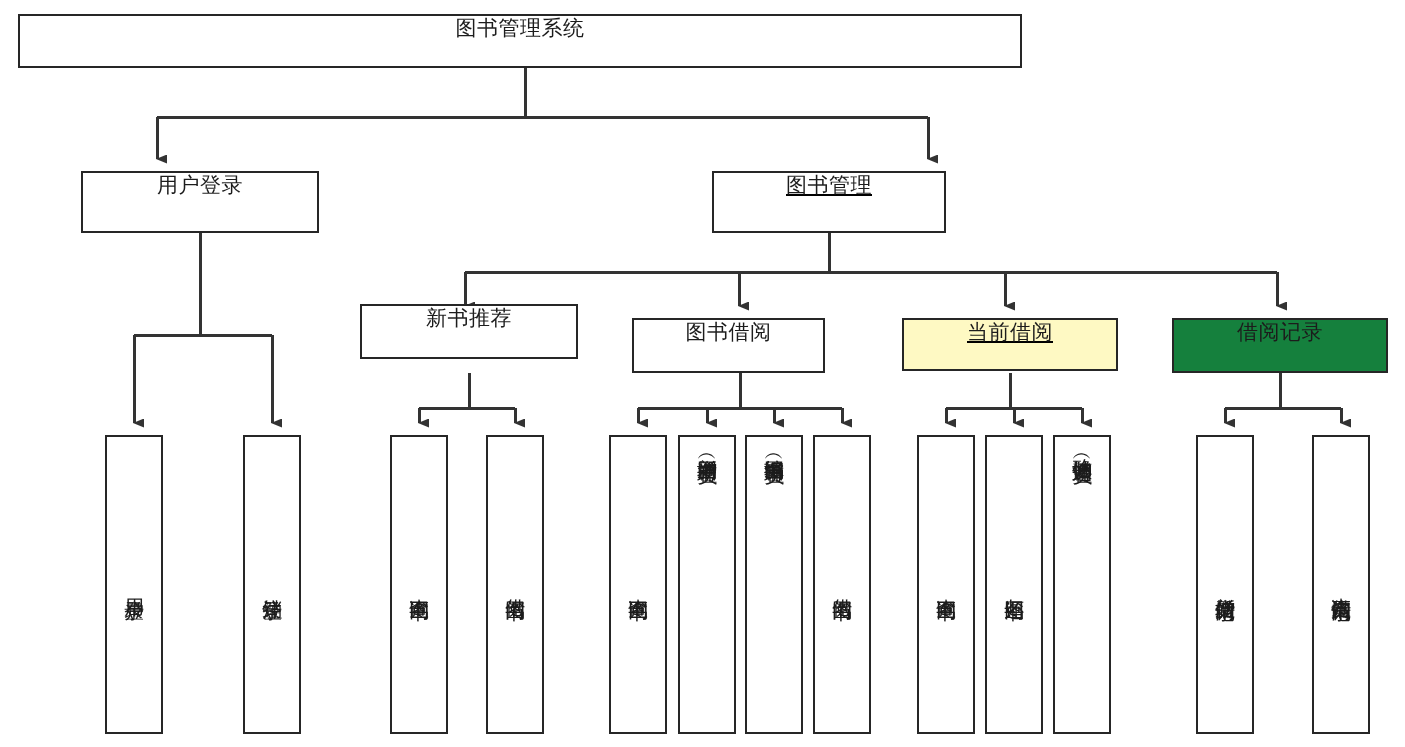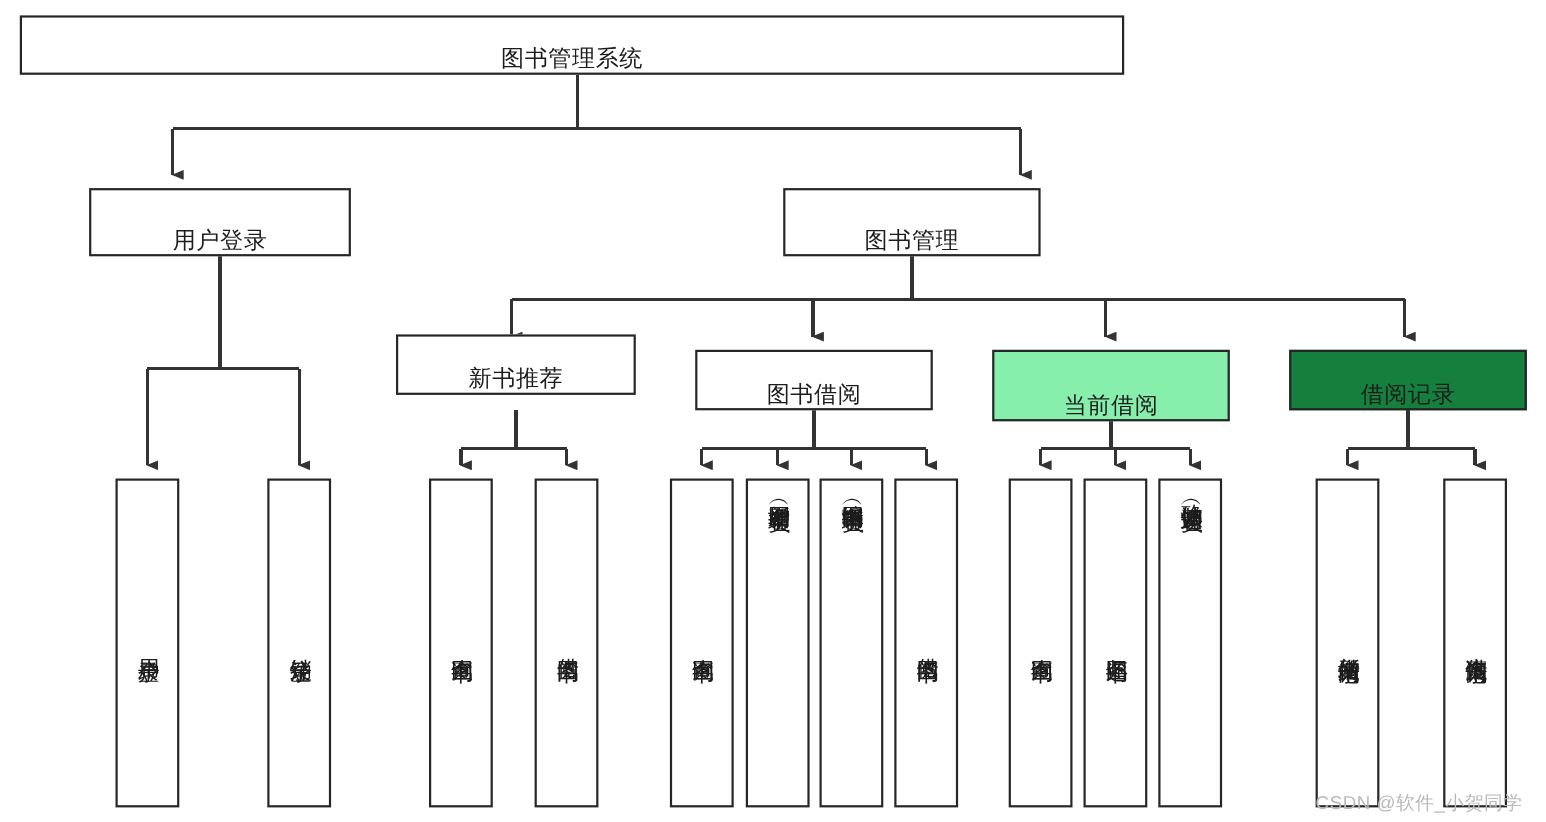--- a/index.html
+++ b/index.html
@@ -25,21 +25,21 @@
     width: 1405px;
     height: 747px;
     display: block;
   }
   .node-box {
     position: absolute;
     box-sizing: border-box;
     background: #ffffff;
     border: 2px solid #262626;
     display: flex;
-    align-items: flex-end;
+    align-items: flex-start;
     justify-content: center;
     overflow: hidden;
   }
   .node-label-h {
     font-size: 21px;
     line-height: 1.15;
     color: #1c1c1c;
     text-align: center;
     white-space: nowrap;
     letter-spacing: 0.5px;
@@ -118,30 +118,30 @@
       </g>
   </svg>
 
   <div id="node-layer">
       <div class="node-box" style="left: 18px; top: 14px; width: 1004px; height: 54px; border-color: rgb(38, 38, 38); background: rgb(255, 255, 255);">
         <span class="node-label-h" style="color: rgb(28, 28, 28);">图书管理系统</span>
       </div>
       <div class="node-box" style="left: 81px; top: 171px; width: 238px; height: 62px; border-color: rgb(38, 38, 38); background: rgb(255, 255, 255);">
         <span class="node-label-h" style="color: rgb(28, 28, 28);">用户登录</span>
       </div>
-      <div class="node-box" style="left: 712px; top: 171px; width: 234px; height: 62px; border-color: rgb(38, 38, 38); background: rgb(255, 255, 255);">
+      <div class="node-box" style="left: 712px; top: 171px; width: 234px; height: 62px; border-color: rgb(38, 38, 38); background: rgb(255, 255, 255); text-decoration: underline;">
         <span class="node-label-h" style="color: rgb(28, 28, 28);">图书管理</span>
       </div>
       <div class="node-box" style="left: 360px; top: 304px; width: 218px; height: 55px; border-color: rgb(38, 38, 38); background: rgb(255, 255, 255);">
         <span class="node-label-h" style="color: rgb(28, 28, 28);">新书推荐</span>
       </div>
-      <div class="node-box" style="left: 632px; top: 318px; width: 216px; height: 55px; border-color: rgb(38, 38, 38); background: rgb(255, 255, 255);">
+      <div class="node-box" style="left: 632px; top: 318px; width: 193px; height: 55px; border-color: rgb(38, 38, 38); background: rgb(255, 255, 255);">
         <span class="node-label-h" style="color: rgb(28, 28, 28);">图书借阅</span>
       </div>
-      <div class="node-box" style="left: 902px; top: 318px; width: 216px; height: 65px; border-color: rgb(38, 38, 38); background: #86efac;">
+      <div class="node-box" style="left: 902px; top: 318px; width: 216px; height: 53px; border-color: rgb(38, 38, 38); background: #fef9c3; text-decoration: underline;">
         <span class="node-label-h" style="color: rgb(28, 28, 28);">当前借阅</span>
       </div>
       <div class="node-box" style="left: 1172px; top: 318px; width: 216px; height: 55px; border-color: rgb(38, 38, 38); background: #15803d;">
         <span class="node-label-h" style="color: rgb(28, 28, 28);">借阅记录</span>
       </div>
       <div class="node-box leaf-box" style="left: 105px; top: 435px; width: 58px; height: 299px; border-color: rgb(38, 38, 38); background: rgb(255, 255, 255);">
         <span class="node-label-v" style="color: rgb(28, 28, 28);">用户登录</span>
       </div>
       <div class="node-box leaf-box" style="left: 243px; top: 435px; width: 58px; height: 299px; border-color: rgb(38, 38, 38); background: rgb(255, 255, 255);">
         <span class="node-label-v" style="color: rgb(28, 28, 28);">注销登录</span>
@@ -174,15 +174,14 @@
         <span class="node-label-v" style="color: rgb(28, 28, 28); margin-top: 6px;">确认归还（管理员）</span>
       </div>
       <div class="node-box leaf-box" style="left: 1196px; top: 435px; width: 58px; height: 299px; border-color: rgb(38, 38, 38); background: rgb(255, 255, 255);">
         <span class="node-label-v" style="color: rgb(28, 28, 28);">新增借阅记录</span>
       </div>
       <div class="node-box leaf-box" style="left: 1312px; top: 435px; width: 58px; height: 299px; border-color: rgb(38, 38, 38); background: rgb(255, 255, 255);">
         <span class="node-label-v" style="color: rgb(28, 28, 28);">查询借阅记录</span>
       </div>
     </div>
 
-  <div class="watermark" style="left: 1196px; top: 718px; color: rgb(185, 185, 185);">CSDN @软件_小贺同学</div>
 
 </div>
 
 </body></html>

